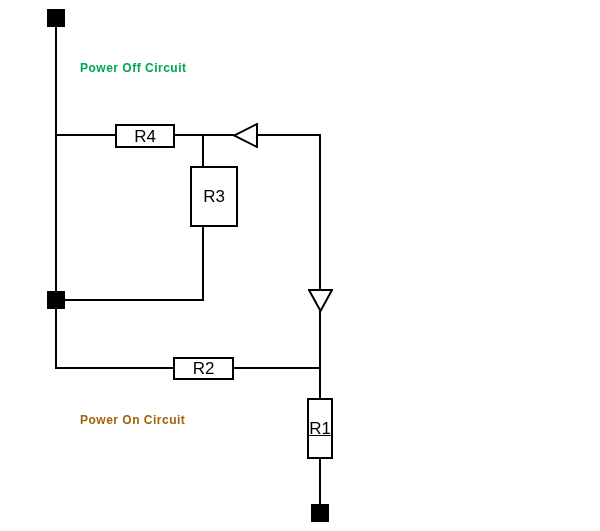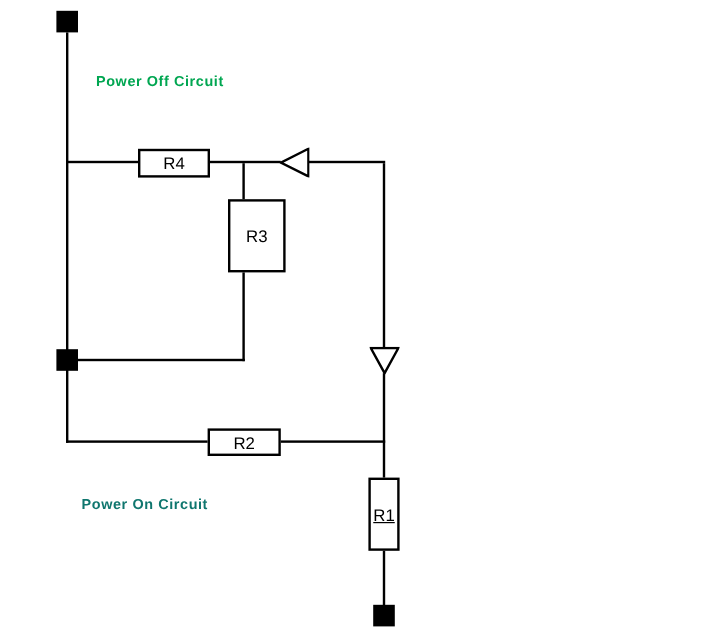--- a/index.html
+++ b/index.html
@@ -26,21 +26,21 @@
   .resistor {
     position: absolute;
     background: #ffffff;
     border: 2px solid #000000;
     box-sizing: border-box;
     display: flex;
     align-items: center;
     justify-content: center;
   }
   .resistor .label {
-    font-size: 14px;
+    font-size: 17px;
     color: #000000;
     line-height: 1;
   }
   .arrow {
     position: absolute;
     line-height: 0;
   }
   .circuit-title {
     position: absolute;
     font-size: 12px;
@@ -81,14 +81,14 @@
     <div class="resistor" style="left: 307px; top: 398px; width: 26px; height: 61px; background: rgb(255, 255, 255); border-color: rgb(0, 0, 0); text-decoration: underline;">
       <span class="label">R1</span>
     </div>
     <div class="arrow" style="left: 233px; top: 123px;"><svg width="25" height="25">
         <polygon points="24,1 24,24 1,12.5" fill="#ffffff" stroke="#000000" stroke-width="2" stroke-linejoin="miter"></polygon>
       </svg></div>
     <div class="arrow" style="left: 308px; top: 289px;"><svg width="25" height="23">
         <polygon points="1,1 24,1 12.5,22" fill="#ffffff" stroke="#000000" stroke-width="2" stroke-linejoin="miter"></polygon>
       </svg></div>
     <div class="circuit-title" style="left: 80px; top: 62px; color: rgb(0, 166, 81);">Power Off Circuit</div>
-    <div class="circuit-title" style="left: 68px; top: 414px; color: #0f766e;">Power On Circuit</div>
+    <div class="circuit-title" style="left: 80px; top: 414px; color: #a16207;">Power On Circuit</div>
   </div>
 
 </body></html>

